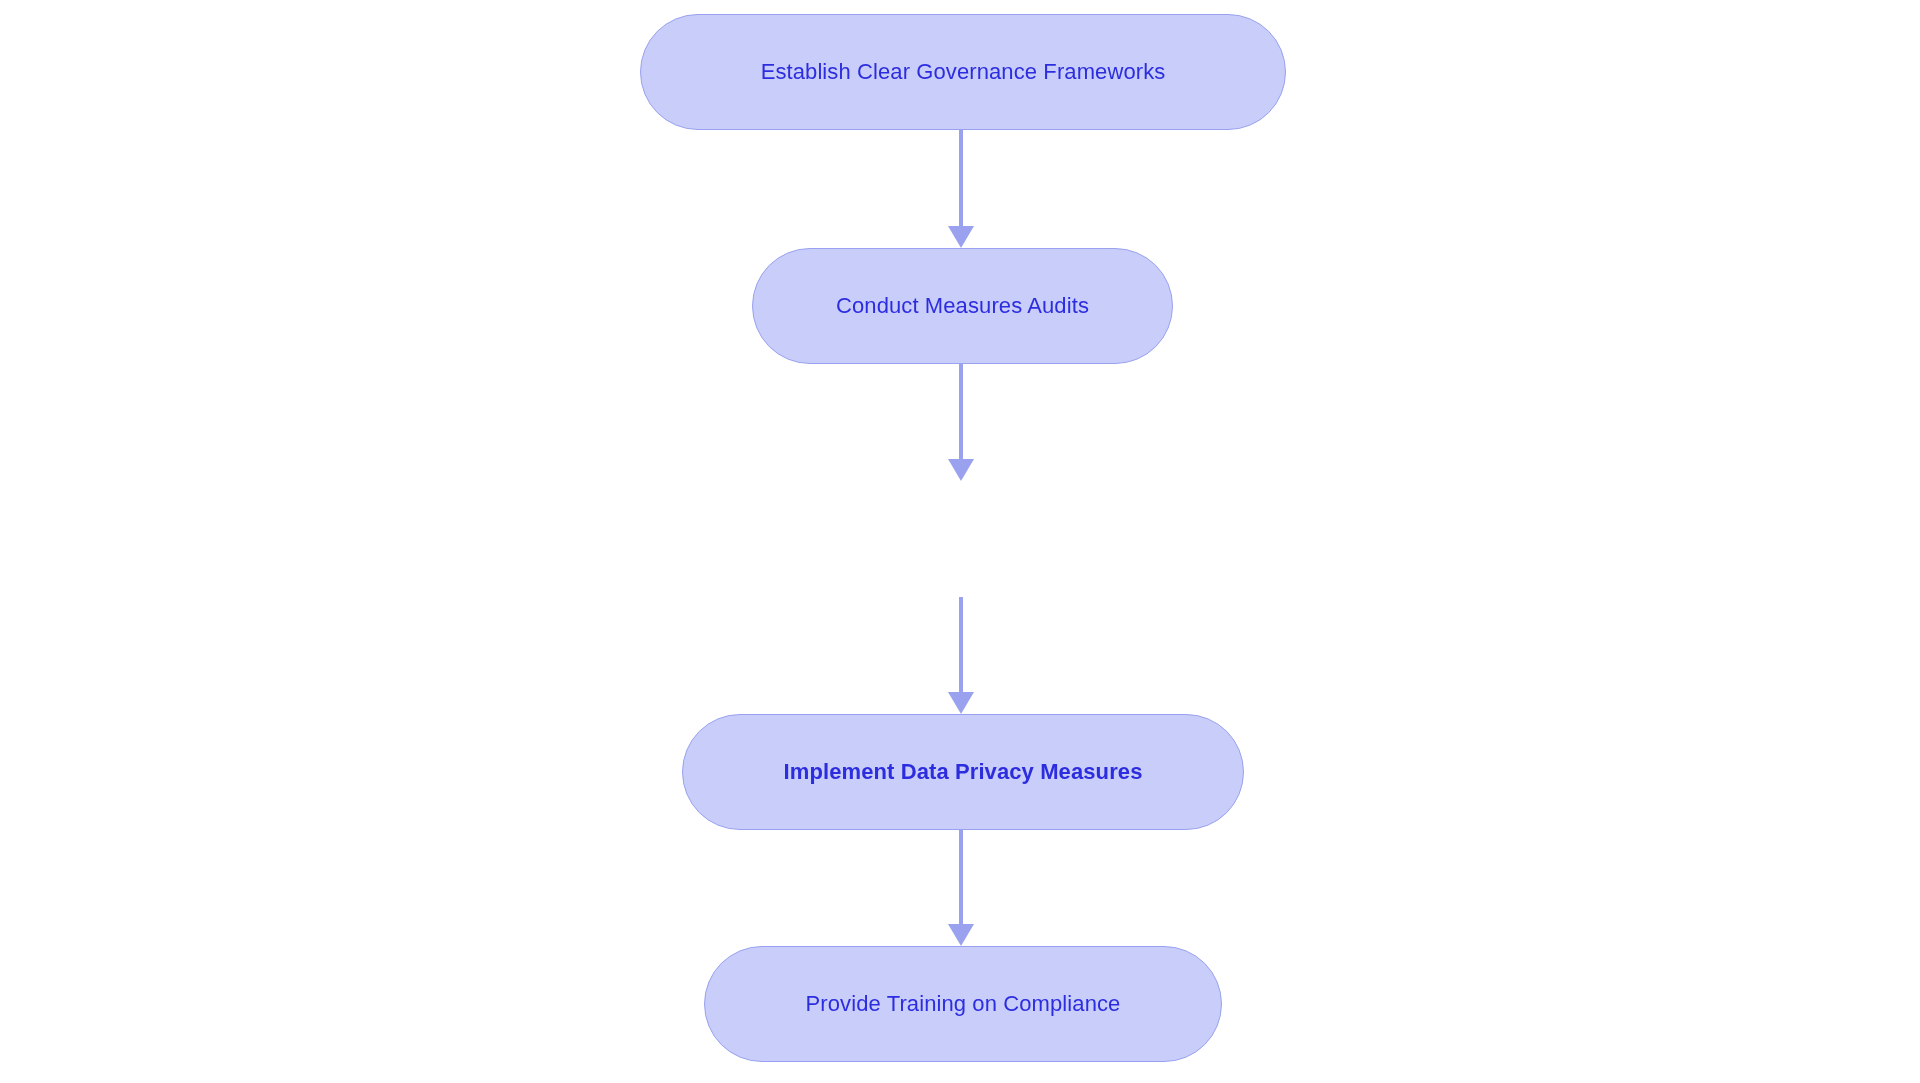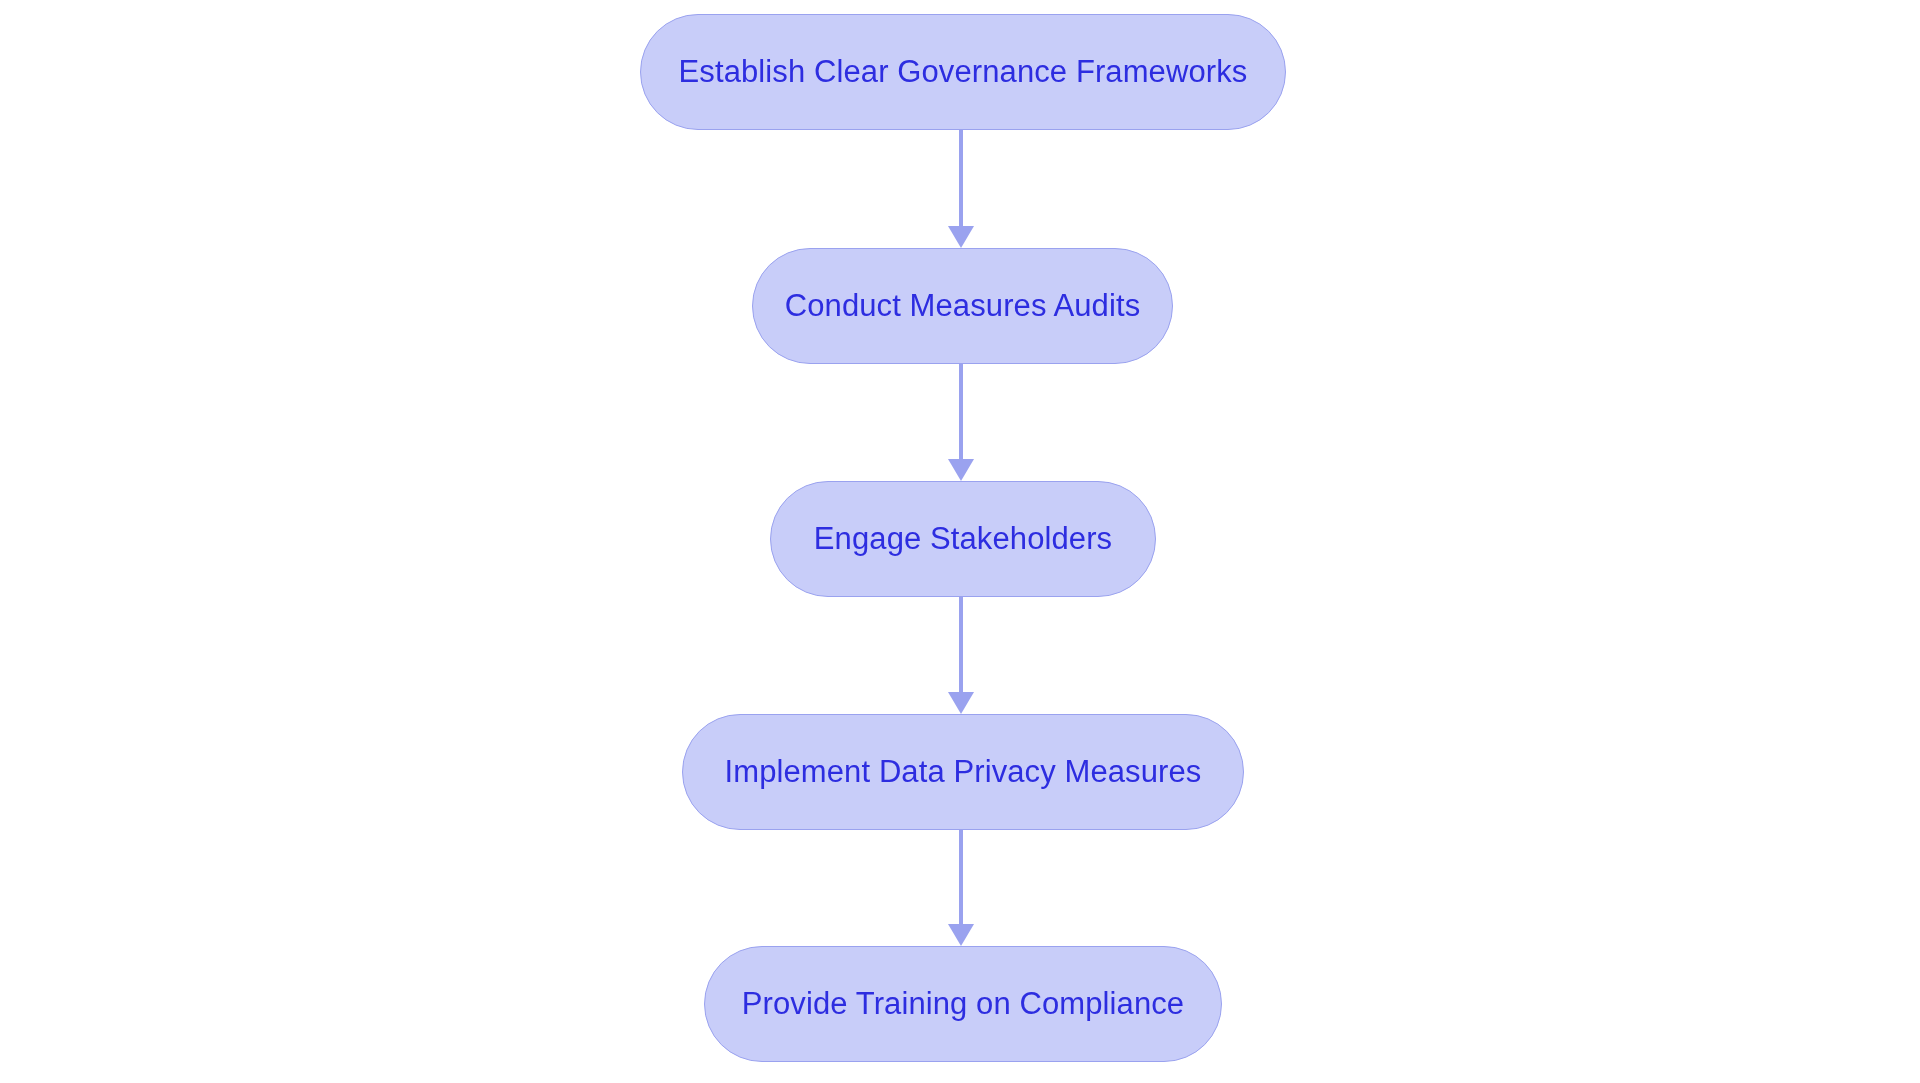--- a/index.html
+++ b/index.html
@@ -26,21 +26,21 @@
     align-items: center;
     justify-content: center;
     background: #c8cdf9;
     border: 1.6px solid #9aa2ef;
     border-radius: 9999px;
     text-align: center;
     user-select: none;
   }
   .node-label {
     font-family: "Liberation Sans", sans-serif;
-    font-size: 31px;
+    font-size: 22px;
     line-height: 1.2;
     letter-spacing: 0.1px;
     color: #2d2de0;
     white-space: nowrap;
   }
   .connector {
     position: absolute;
     overflow: visible;
   }
   .conn-stem {
@@ -86,25 +86,22 @@
   </div>
 
   <div class="node" style="left:640px; top:14px; width:646px; height:116px;">
     <span class="node-label">Establish Clear Governance Frameworks</span>
   </div>
 
   <div class="node" style="left:752px; top:248px; width:421px; height:116px;">
     <span class="node-label">Conduct Measures Audits</span>
   </div>
 
-  <div class="node" style="left:770px; top:481px; width:386px; height:116px;">
-    <span class="node-label">Engage Stakeholders</span>
-  </div>
 
-  <div class="node" style="left:682px; top:714px; width:562px; height:116px;">
+  <div class="node" style="left:682px; top:714px; width:562px; height:116px;font-weight:bold;">
     <span class="node-label">Implement Data Privacy Measures</span>
   </div>
 
   <div class="node" style="left:704px; top:946px; width:518px; height:116px;">
     <span class="node-label">Provide Training on Compliance</span>
   </div>
 
 </div>
 
 </body></html>

